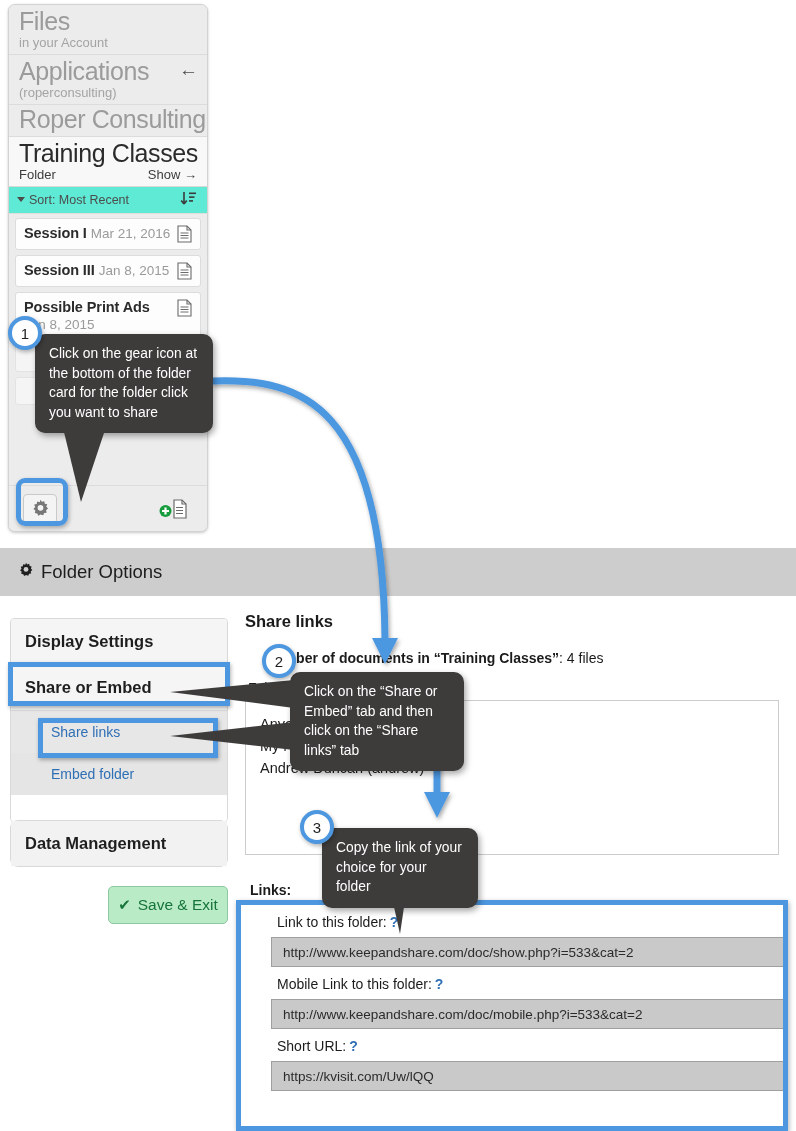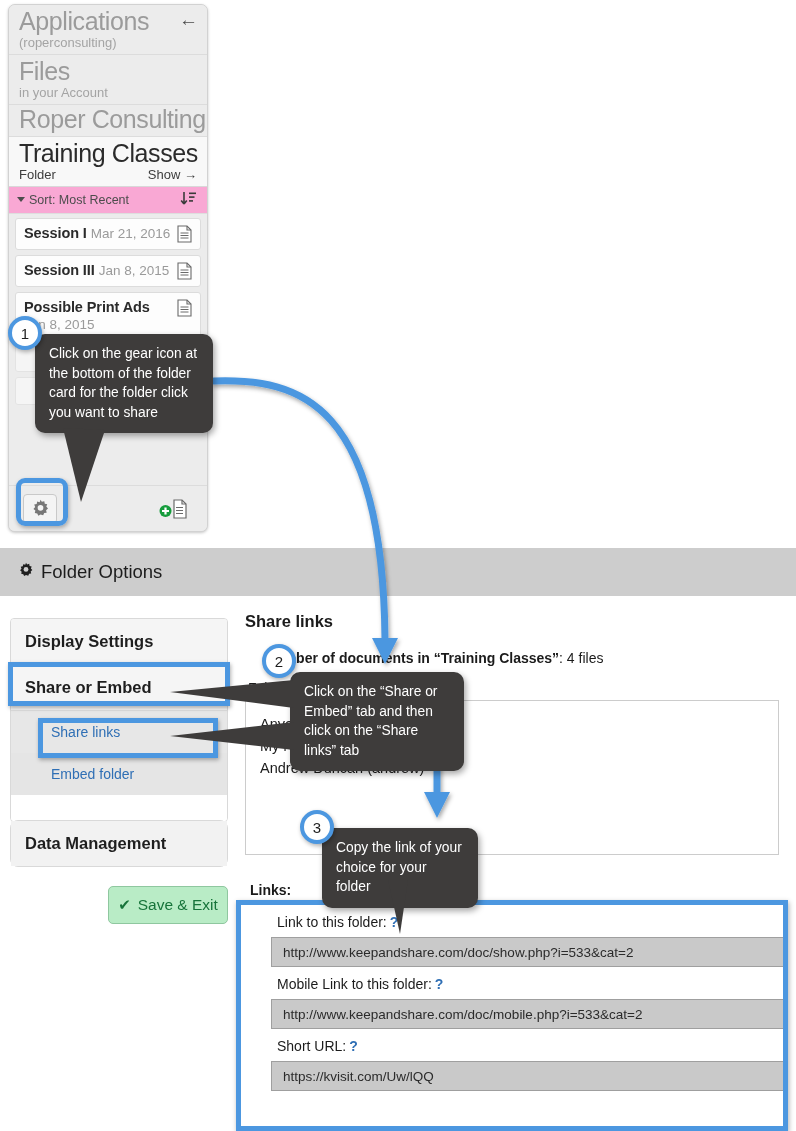--- a/index.html
+++ b/index.html
@@ -44,21 +44,21 @@
     border-bottom: 1px solid #d8d8d8;
   }
   .crumb.current .crumb-title { color: #2b2b2b; font-size: 25px; }
   .crumb-row { display: flex; justify-content: space-between; align-items: baseline; }
   .crumb-row .lbl { font-size: 13px; color: #3d3d3d; }
   .crumb-row .show { font-size: 13px; color: #3d3d3d; }
 
   .sortbar {
     display: flex; align-items: center; justify-content: space-between;
     padding: 3px 10px 4px 8px;
-    background: #f9a8d4;
+    background: #5eead4;
     border-bottom: 1px solid #dedede;
   }
   .sortbar .sorttext { font-size: 12.5px; color: #4c4c4c; }
   .sortbar .caret {
     display: inline-block;
     border-left: 4px solid transparent; border-right: 4px solid transparent;
     border-top: 5px solid #4c4c4c; margin-right: 4px; vertical-align: 2px;
   }
   .sorticon { color: #3a3a3a; font-size: 16px; line-height: 14px; }
 
@@ -251,28 +251,28 @@
   #badge3 { left: 300px; top: 810px; }
 </style>
 </head>
 <body>
 
 <div id="root">
 
   <div class="folder-card">
 
     <div class="crumb">
+      <div class="crumb-title">Files</div>
+      <div class="crumb-sub">in your Account</div>
+    </div>
+
+    <div class="crumb">
       <div class="crumb-title">Applications</div>
       <div class="crumb-sub">(roperconsulting)</div>
       <div class="back-arrow">←</div>
-    </div>
-
-    <div class="crumb">
-      <div class="crumb-title">Files</div>
-      <div class="crumb-sub">in your Account</div>
     </div>
 
     <div class="crumb two-line">
       <div class="crumb-title">Roper Consulting</div>
     </div>
 
     <div class="crumb current">
       <div class="crumb-title">Training Classes</div>
       <div class="crumb-row">
         <span class="lbl">Folder</span>

